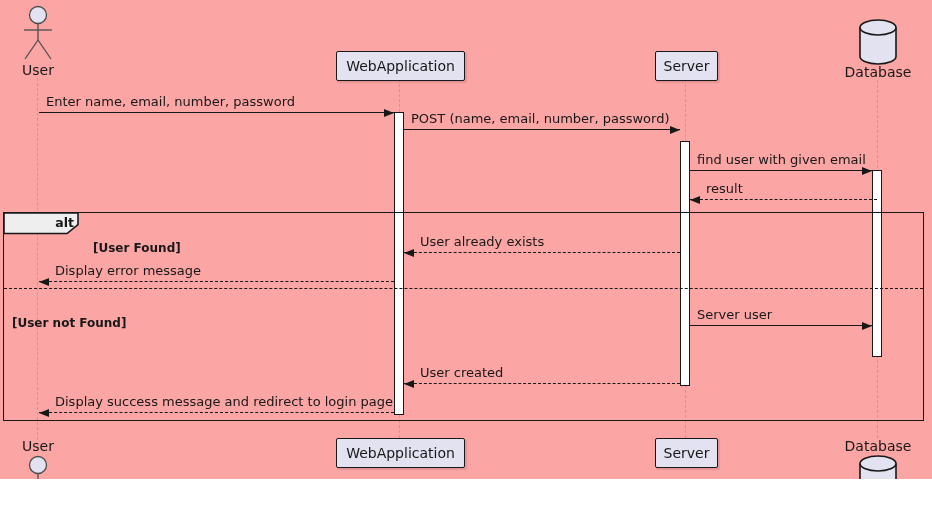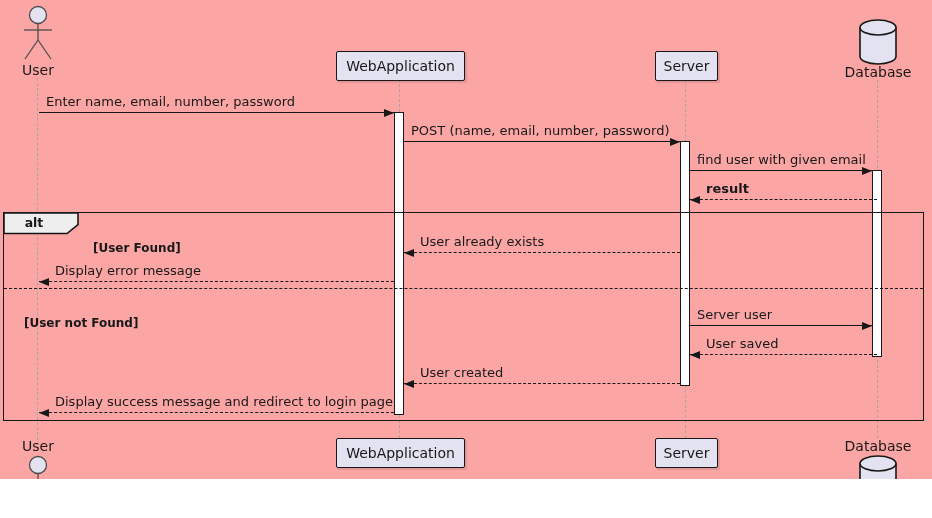--- a/index.html
+++ b/index.html
@@ -19,21 +19,21 @@
   .msg .lbl{position:absolute;bottom:4px;left:7px;font-size:13px;white-space:nowrap;}
   .msg.l .lbl{left:16px;}
   .msg .line{position:absolute;left:0;right:0;bottom:0;border-top:1px solid #181818;}
   .msg.dash .line{border-top-style:dashed;}
   .msg .ar{position:absolute;bottom:-4px;width:0;height:0;border-top:4.5px solid transparent;border-bottom:4.5px solid transparent;}
   .msg.r .ar{right:0;border-left:10px solid #181818;}
   .msg.l .ar{left:0;border-right:10px solid #181818;}
   .frame{position:absolute;left:3px;top:212px;width:919px;height:207px;border:1.5px solid #181818;z-index:5;}
   .frame .divider{position:absolute;left:0;right:0;top:75px;border-top:1px dashed #181818;}
   .optag{position:absolute;left:-1.5px;top:-1.5px;z-index:6;}
-  .optext{position:absolute;left:0;top:0;width:60px;text-align:center;font-size:12.5px;font-weight:bold;line-height:19px;z-index:7;}
+  .optext{position:absolute;left:0;top:0;width:60px;text-align:right;font-size:12.5px;font-weight:bold;line-height:19px;z-index:7;padding-left:10px;}
   .cond{position:absolute;font-size:12px;font-weight:bold;white-space:nowrap;z-index:7;margin-top:25px;}
   svg{display:block;}
   .figure{position:absolute;z-index:4;}
   .cyl{position:absolute;z-index:4;}
 </style>
 </head>
 <body>
 
 <div class="canvas">
 
@@ -69,60 +69,55 @@
   <div class="act" style="left:680px;top:141px;height:243px;"></div>
   <div class="act" style="left:872px;top:170px;height:185px;"></div>
 
   <div class="frame">
     <svg class="optag" width="78" height="23" viewBox="0 0 78 23">
       <path d="M1,1 H75 V12.5 L64,21.5 H1 Z" fill="#EEEEEE" stroke="#181818" stroke-width="1.6"></path>
     </svg>
     <div class="optext">alt</div>
     <div class="cond" style="left:89px;top:3px;">[User Found]</div>
     <div class="divider"></div>
-    <div class="cond" style="left:20px;top:78px;">[User not Found]</div>
+    <div class="cond" style="left:8px;top:78px;">[User not Found]</div>
   </div>
 
   <div class="msg r" style="left:39px;top:95px;width:355px;">
     <span class="lbl">Enter name, email, number, password</span>
       <div class="line"></div>
       <span class="ar"></span>
   </div>
-  <div class="msg r" style="left:404px;top:124px;width:276px;text-align:right;">
+  <div class="msg r" style="left:404px;top:112px;width:276px;text-align:right;">
     <span class="lbl">POST (name, email, number, password)</span>
       <div class="line"></div>
       <span class="ar"></span>
   </div>
   <div class="msg r" style="left:690px;top:153px;width:182px;">
     <span class="lbl">find user with given email</span>
       <div class="line"></div>
       <span class="ar"></span>
   </div>
-  <div class="msg l dash" style="left:690px;top:182px;width:187px;font-weight:bold;">
+  <div class="msg l dash" style="left:690px;top:182px;width:187px;">
     <span class="lbl">result</span>
       <div class="line"></div>
       <span class="ar"></span>
   </div>
   <div class="msg l dash" style="left:39px;top:264px;width:355px;">
     <span class="lbl">Display error message</span>
       <div class="line"></div>
       <span class="ar"></span>
   </div>
   <div class="msg l dash" style="left:404px;top:235px;width:276px;">
     <span class="lbl">User already exists</span>
       <div class="line"></div>
       <span class="ar"></span>
   </div>
   <div class="msg r" style="left:690px;top:308px;width:182px;">
     <span class="lbl">Server user</span>
-      <div class="line"></div>
-      <span class="ar"></span>
-  </div>
-  <div class="msg l dash" style="left:690px;top:337px;width:187px;">
-    <span class="lbl">User saved</span>
       <div class="line"></div>
       <span class="ar"></span>
   </div>
   <div class="msg l dash" style="left:404px;top:366px;width:276px;">
     <span class="lbl">User created</span>
       <div class="line"></div>
       <span class="ar"></span>
   </div>
   <div class="msg l dash" style="left:39px;top:395px;width:355px;">
     <span class="lbl">Display success message and redirect to login page</span>

